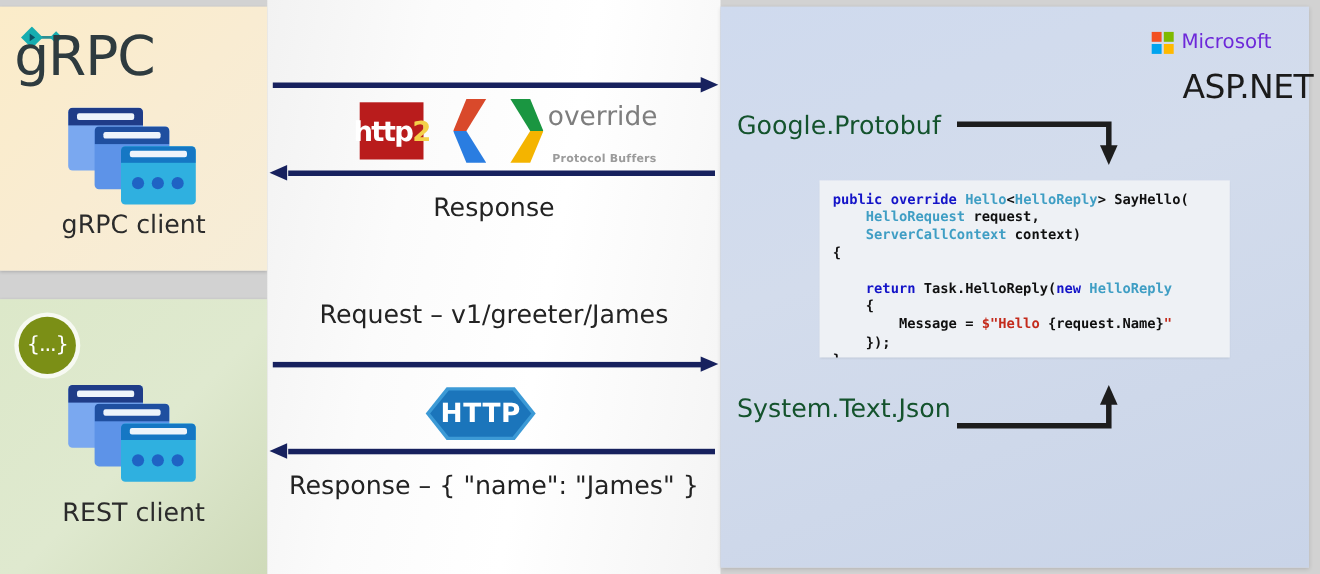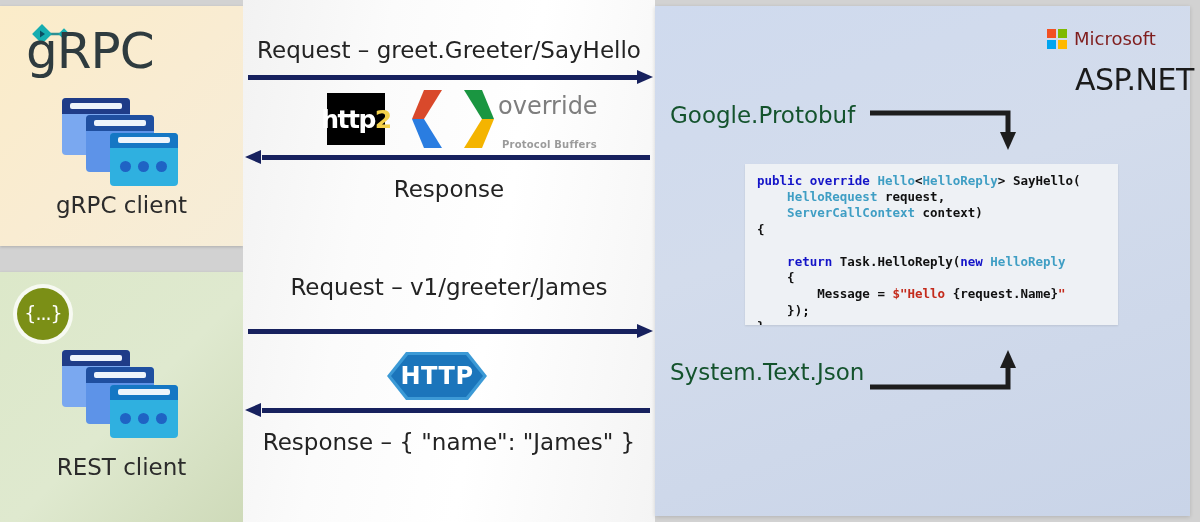--- a/index.html
+++ b/index.html
@@ -43,21 +43,21 @@
   #server-panel {
     left: 655px; top: 6px;
     width: 535px; height: 510px;
     background: linear-gradient(160deg,#cfdaee 0%, #d3dcec 40%, #c9d4e8 100%);
     box-shadow: 0 1px 4px rgba(0,0,0,0.15);
   }
 
   
   #grpc-logo {
     position: absolute;
-    left: 26px; top: 16px;
+    left: 13px; top: 16px;
     width: 150px; height: 62px; text-align: center;
   }
   #grpc-wordmark {
     position: absolute;
     left: 0; top: 4px;
     font-family: "DejaVu Sans", sans-serif;
     font-size: 50px;
     font-weight: 400;
     color: #2e3b3f;
     letter-spacing: -1px;
@@ -187,21 +187,21 @@
   .arrow-right .shaft { left: 3px; right: 14px; }
   .arrow-right .head  { right: 0; border-left: 16px solid #17215e; }
   .arrow-left  .shaft { left: 17px; right: 3px; }
   .arrow-left  .head  { left: 0; border-right: 16px solid #17215e; }
 
   
   #http2-badge {
     position: absolute;
     left: 327px; top: 93px;
     width: 58px; height: 52px;
-    background: #000000;
+    background: #b91c1c;
     display: flex;
     align-items: center;
     justify-content: center;
   }
   #http2-badge-text {
     font-family: "DejaVu Sans", sans-serif;
     font-size: 25px;
     font-weight: 700;
     line-height: 1;
     letter-spacing: -1.5px;
@@ -267,21 +267,21 @@
   }
   #ms-q1 { left: 0;   top: 0;   background: #f25022; }
   #ms-q2 { left: 11px;top: 0;   background: #7fba00; }
   #ms-q3 { left: 0;   top: 11px;background: #00a4ef; }
   #ms-q4 { left: 11px;top: 11px;background: #ffb900; }
   #ms-wordmark {
     position: absolute;
     left: 1074px; top: 29px;
     font-family: "DejaVu Sans", sans-serif;
     font-size: 18px;
-    color: #7f1d1d;
+    color: #6d28d9;
     line-height: 1.1;
   }
   #aspnet-title {
     position: absolute;
     left: 1075px; top: 62px;
     font-family: "DejaVu Sans", sans-serif;
     font-size: 30px;
     color: #1b1b1b;
     letter-spacing: -0.5px;
   }
@@ -380,21 +380,20 @@
     </div>
     <div class="panel-caption" style="top:182px;">REST client</div>
   </div>
 
   <div id="rest-icon">
     <span id="rest-icon-label">{...}</span>
   </div>
 
   <div class="panel" id="mid-panel"></div>
 
-  <div class="flow-label" style="left:243px; top:37px;">Request – greet.Greeter/SayHello</div>
   <div class="arrow-row arrow-right" style="left:245px; top:70px; width:408px;">
     <span class="shaft"></span>
     <span class="head"></span>
   </div>
 
   <div id="http2-badge">
     <span id="http2-badge-text"><span class="h">http</span><span class="n">2</span></span>
   </div>
 
   <svg id="protobuf-logo" viewBox="0 0 82 62">

